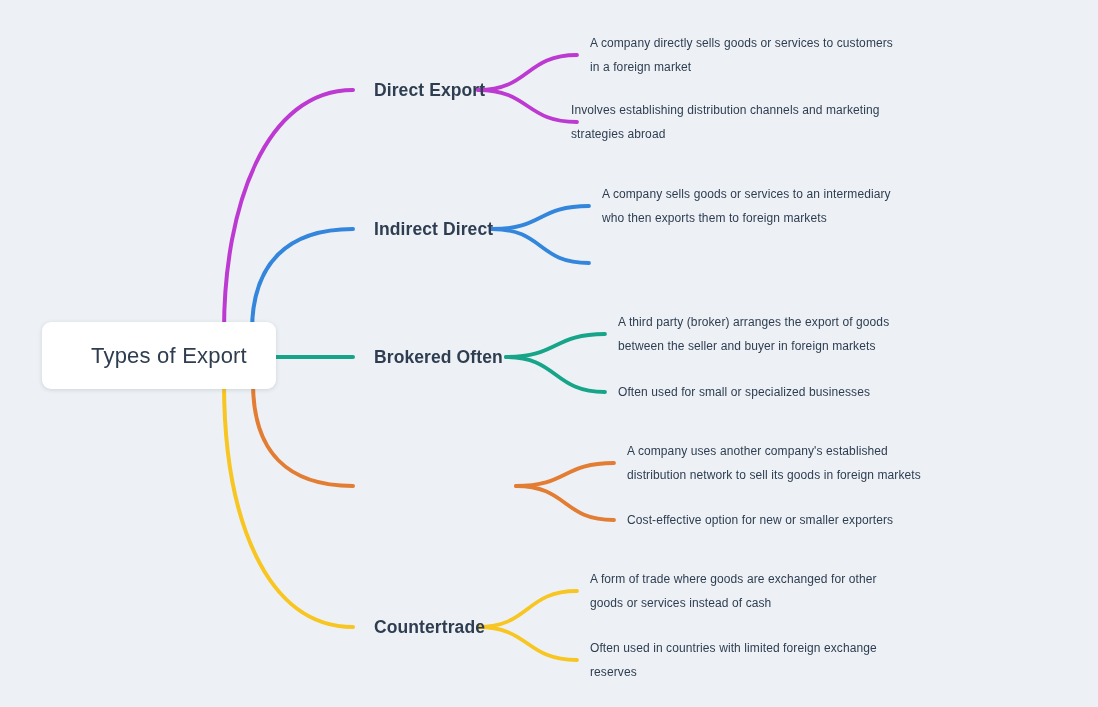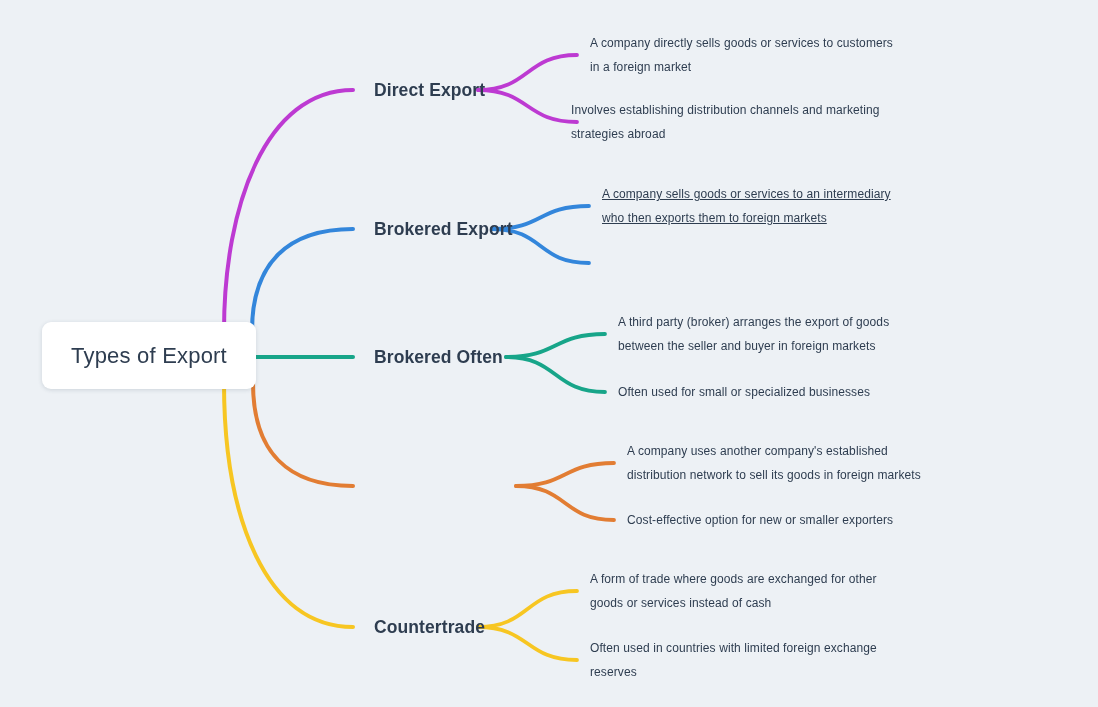--- a/index.html
+++ b/index.html
@@ -22,20 +22,21 @@
     left: 42px; top: 322px;
     width: 214px; height: 67px;
     background: #ffffff;
     border-radius: 9px;
     box-shadow: 0 1px 4px rgba(40,60,80,0.16);
     display: flex;
     align-items: center;
     justify-content: center;
     font-size: 22px;
     letter-spacing: 0.2px;
+    padding-left: 20px;
   }
   .branch-label {
     position: absolute;
     transform: translateY(-50%);
     font-size: 17.5px;
     font-weight: 700;
     white-space: nowrap;
     letter-spacing: 0.1px;
     margin-left: 16px;
   }
@@ -49,21 +50,21 @@
   }
   
   #b0l { left:358px; top:90px; }
   #b1l { left:358px; top:229px; }
   #b2l { left:358px; top:357px; }
   #b3l { left:358px; top:486px; }
   #b4l { left:358px; top:627px; }
   
   #b0c0 { left:590px; top:55px; }
   #b0c1 { left:571px; top:122px; }
-  #b1c0 { left:602px; top:206px;text-decoration:underline; }
+  #b1c0 { left:602px; top:206px; }
   #b1c1 { left:602px; top:263px; }
   #b2c0 { left:618px; top:334px; }
   #b2c1 { left:618px; top:392px; }
   #b3c0 { left:627px; top:463px; }
   #b3c1 { left:627px; top:520px; }
   #b4c0 { left:590px; top:591px; }
   #b4c1 { left:590px; top:660px; }
 </style>
 </head>
 <body>
@@ -91,21 +92,21 @@
   <div class="root-node" style="background: rgb(255, 255, 255);">
     <span>Types of Export</span>
   </div>
 
   <div class="branch-label" id="b0l">Direct Export</div>
   <div class="leaf" id="b0c0">A company directly sells goods or services to customers
 in a foreign market</div>
   <div class="leaf" id="b0c1">Involves establishing distribution channels and marketing
 strategies abroad</div>
 
-  <div class="branch-label" id="b1l">Brokered Export</div>
+  <div class="branch-label" id="b1l">Indirect Direct</div>
   <div class="leaf" id="b1c0">A company sells goods or services to an intermediary
 who then exports them to foreign markets</div>
 
   <div class="branch-label" id="b2l">Brokered Often</div>
   <div class="leaf" id="b2c0">A third party (broker) arranges the export of goods
 between the seller and buyer in foreign markets</div>
   <div class="leaf" id="b2c1">Often used for small or specialized businesses</div>
 
   <div class="leaf" id="b3c0">A company uses another company's established
 distribution network to sell its goods in foreign markets</div>

